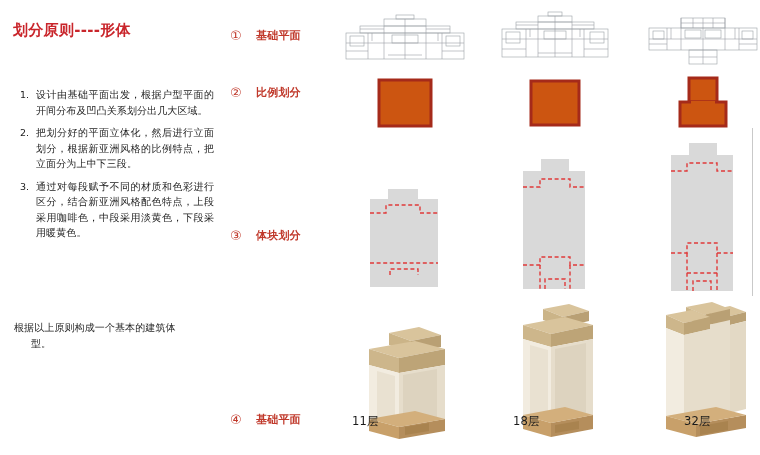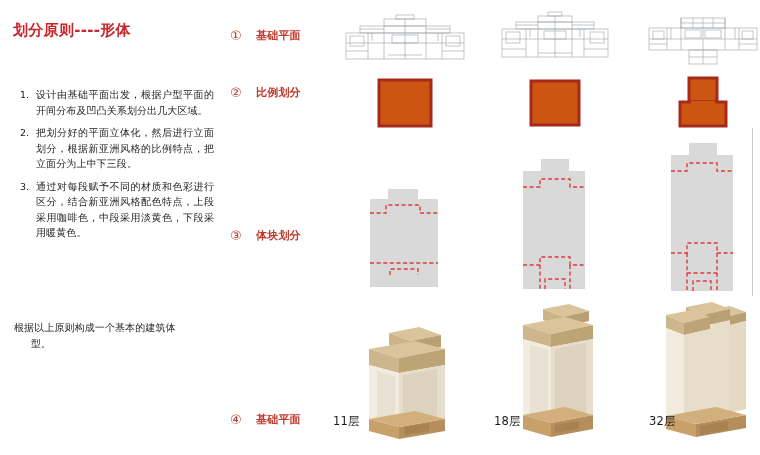--- a/index.html
+++ b/index.html
@@ -72,24 +72,25 @@
 
   .plan-svg{display:block;}
   .mass-svg{display:block;}
   .prop-svg{display:block;}
   .bldg-svg{display:block;}
 
   
   .floor-cap{
     position:absolute;font-size:11.5px;color:#1a1a1a;
     letter-spacing:0.2px;
+    margin-left:19px;
   }
   #cap11{left:333px;top:414px;}
   #cap18{left:494px;top:414px;}
-  #cap32{left:649px;top:414px;}
+  #cap32{left:665px;top:414px;}
 
   .edge-line{
     position:absolute;left:752px;top:128px;
     width:1px;height:168px;background:#c9c9c9;
   }
 </style>
 </head>
 <body>
 
 <div class="slide">

